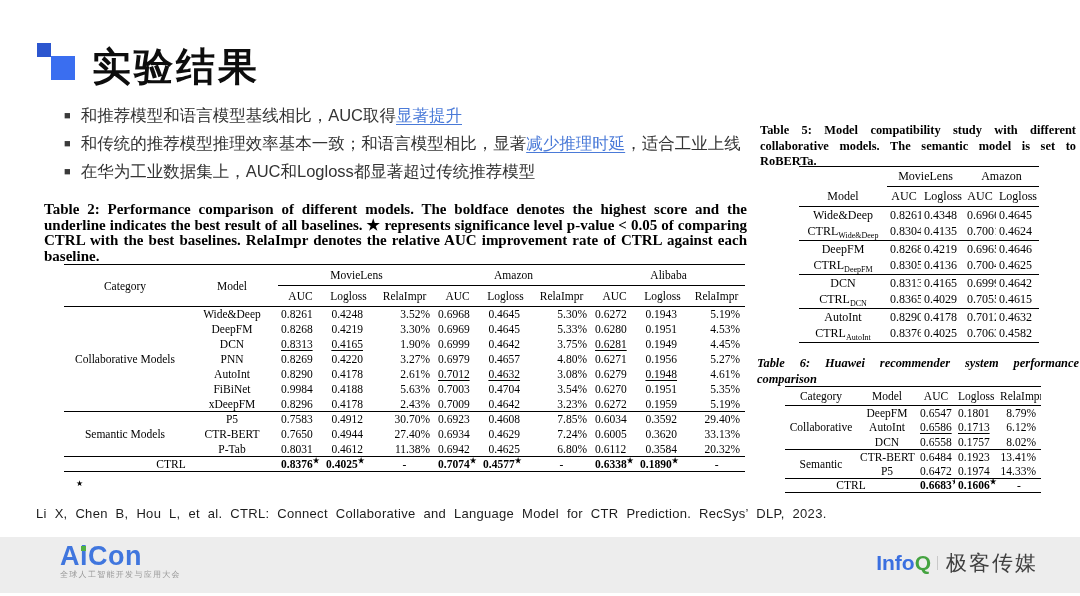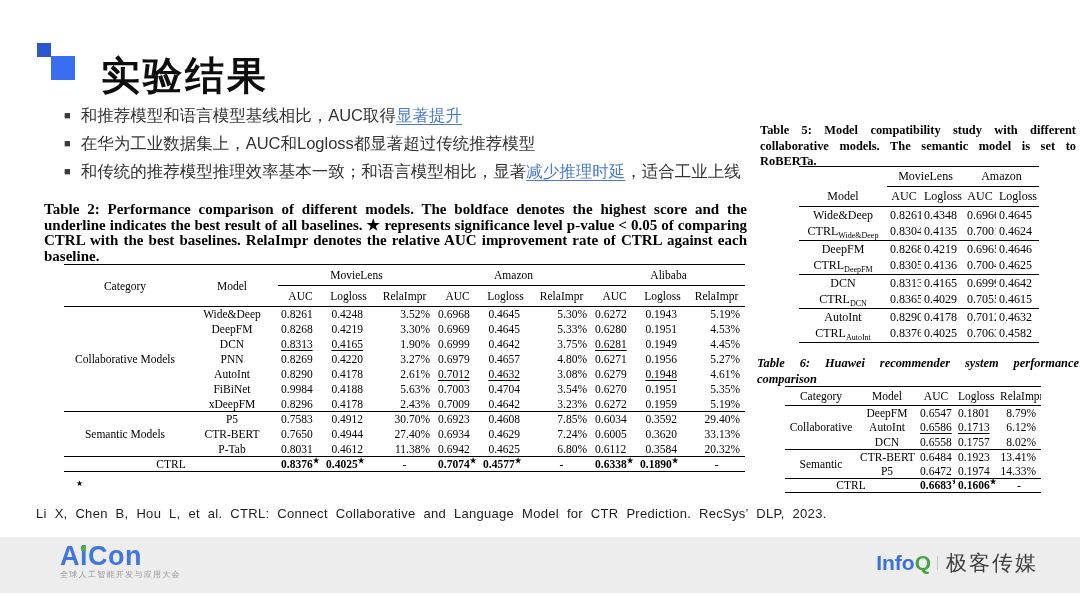--- a/index.html
+++ b/index.html
@@ -2,21 +2,21 @@
 <html><head>
 <meta charset="utf-8">
 <style>
   html,body{margin:0;padding:0;}
   body{width:1080px;height:596px;background:#fff;position:relative;overflow:hidden;
        font-family:"Liberation Sans","DejaVu Sans",sans-serif;}
 
   
   .sq1{position:absolute;left:37px;top:43px;width:14px;height:14px;background:#2c56cf;}
   .sq2{position:absolute;left:51px;top:56px;width:24px;height:24px;background:#3a6ef0;}
-  .title{position:absolute;left:88px;top:36px;margin:13px;font-size:39px;font-weight:800;
+  .title{position:absolute;left:88px;top:36px;margin:4px;font-size:39px;font-weight:800;
          color:#0d0d0d;letter-spacing:3px;}
 
   
   .bullets{position:absolute;left:64px;top:101px;width:720px;}
   .bullet{font-size:16.5px;color:#333;line-height:28px;white-space:nowrap;}
   .marker{font-size:11px;margin-right:10px;vertical-align:2px;color:#3a3a3a;}
   .hl{color:#4a7ad8;text-decoration:underline;text-underline-offset:3px;
       text-decoration-color:#8fadе8;text-decoration-thickness:1px;cursor:default;}
 
   
@@ -73,24 +73,24 @@
 
   <span class="sq1"></span>
   <span class="sq2"></span>
   <h1 class="title">实验结果</h1>
 
   <div class="bullets">
     <div class="bullet">
       <span class="marker">■</span><span><span>和推荐模型和语言模型基线相比，AUC取得</span><span class="hl">显著提升</span><span></span></span>
     </div>
     <div class="bullet">
-      <span class="marker">■</span><span><span>在华为工业数据集上，AUC和Logloss都显著超过传统推荐模型</span><span class="hl"></span><span></span></span>
+      <span class="marker">■</span><span><span>和传统的推荐模型推理效率基本一致；和语言模型相比，显著</span><span class="hl">减少推理时延</span><span>，适合工业上线</span></span>
     </div>
     <div class="bullet">
-      <span class="marker">■</span><span><span>和传统的推荐模型推理效率基本一致；和语言模型相比，显著</span><span class="hl">减少推理时延</span><span>，适合工业上线</span></span>
+      <span class="marker">■</span><span><span>在华为工业数据集上，AUC和Logloss都显著超过传统推荐模型</span><span class="hl"></span><span></span></span>
     </div>
   </div>
 
   <div class="caption t2cap">Table 2: Performance comparison of different models. The boldface denotes the highest score and the underline indicates the best result of all baselines. ★ represents significance level p-value &lt; 0.05 of comparing CTRL with the best baselines. RelaImpr denotes the relative AUC improvement rate of CTRL against each baseline.</div>
   <div class="ptable t2wrap">
     <table id="t2-table" class="bt t2">
         <colgroup>
           <col style="width: 122px;">
           <col style="width: 92px;">
           <col style="width: 45px;">

